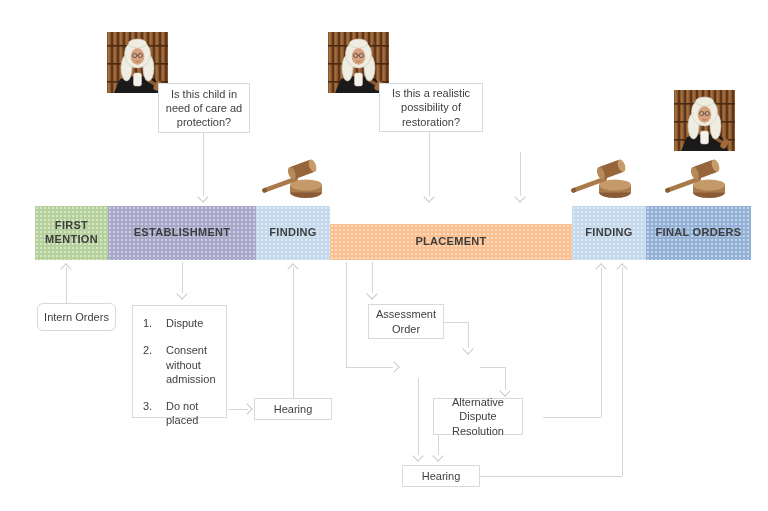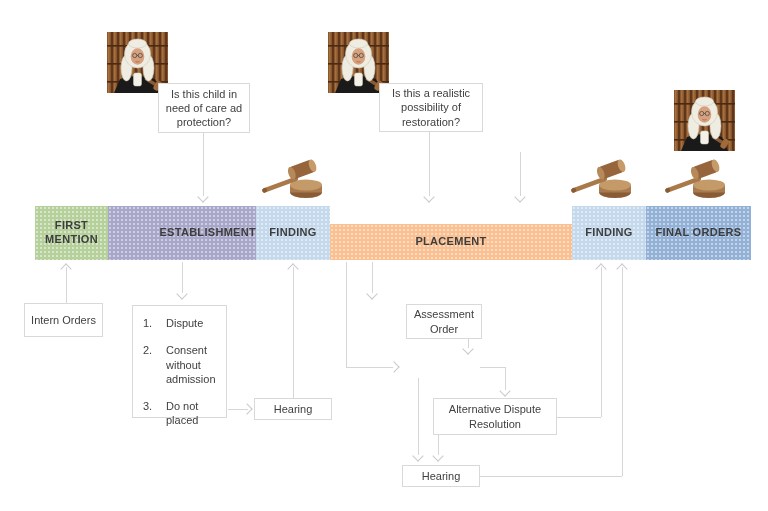--- a/index.html
+++ b/index.html
@@ -9,40 +9,40 @@
   }
   
   .bar{position:absolute;left:35px;top:206px;width:716px;height:54px;display:flex;}
   .seg{
     display:flex;align-items:center;justify-content:center;text-align:center;
     font-size:11px;font-weight:bold;color:#3d3d3d;letter-spacing:.3px;line-height:1.25;
     background-image:radial-gradient(rgba(255,255,255,.45) 1px, transparent 1.3px);
     background-size:4px 4px;
   }
   .seg-first{width:73px;background-color:#b6d09c;}
-  .seg-est{width:148px;background-color:#a8a6c9;justify-content:flex-end;}
+  .seg-est{width:148px;background-color:#a8a6c9;}
   .seg-find1{width:74px;background-color:#c5d9ec;}
   .seg-place{width:242px;background-color:#fac091;margin-top:18px;}
   .seg-find2{width:74px;background-color:#c5d9ec;}
   .seg-final{width:105px;background-color:#93b1d7;}
   .seg-first .lbl{width:60px;}
   
   .wbox{
     position:absolute;background:#fff;border:1px solid #d9d9d9;box-sizing:border-box;
     display:flex;align-items:center;justify-content:center;text-align:center;
     font-size:11px;line-height:1.3;color:#404040;z-index:5;
   }
   .q1{left:158px;top:83px;width:92px;height:50px;padding:2px 4px;}
   .q2{left:379px;top:83px;width:104px;height:49px;padding:2px 6px;}
   .q3{left:467px;top:114px;width:106px;height:38px;padding:2px 8px;}
-  .intern{left:24px;top:303px;width:79px;height:34px;}
+  .intern{left:37px;top:303px;width:79px;height:28px;border-radius:6px;}
   .hearing1{left:254px;top:398px;width:78px;height:22px;}
-  .assess{left:368px;top:304px;width:76px;height:35px;padding:2px 4px;margin-left:38px;}
+  .assess{left:368px;top:304px;width:76px;height:35px;padding:2px 4px;}
   .careplan{left:402px;top:356px;width:78px;height:22px;}
-  .adr{left:433px;top:398px;width:124px;height:37px;padding:2px 6px;}
+  .adr{left:433px;top:398px;width:90px;height:37px;padding:2px 6px;}
   .hearing2{left:402px;top:465px;width:78px;height:22px;}
   .consent{
     left:132px;top:305px;width:95px;height:113px;align-items:flex-start;justify-content:flex-start;
     flex-direction:column;text-align:left;padding:10px 6px 8px 10px;gap:13px;
   }
   .citem{display:flex;gap:9px;}
   .citem .num{width:14px;flex:0 0 14px;}
   .citem .ctxt{width:56px;}
   
   .vline,.hline{position:absolute;background:#d6d6d6;z-index:2;}

